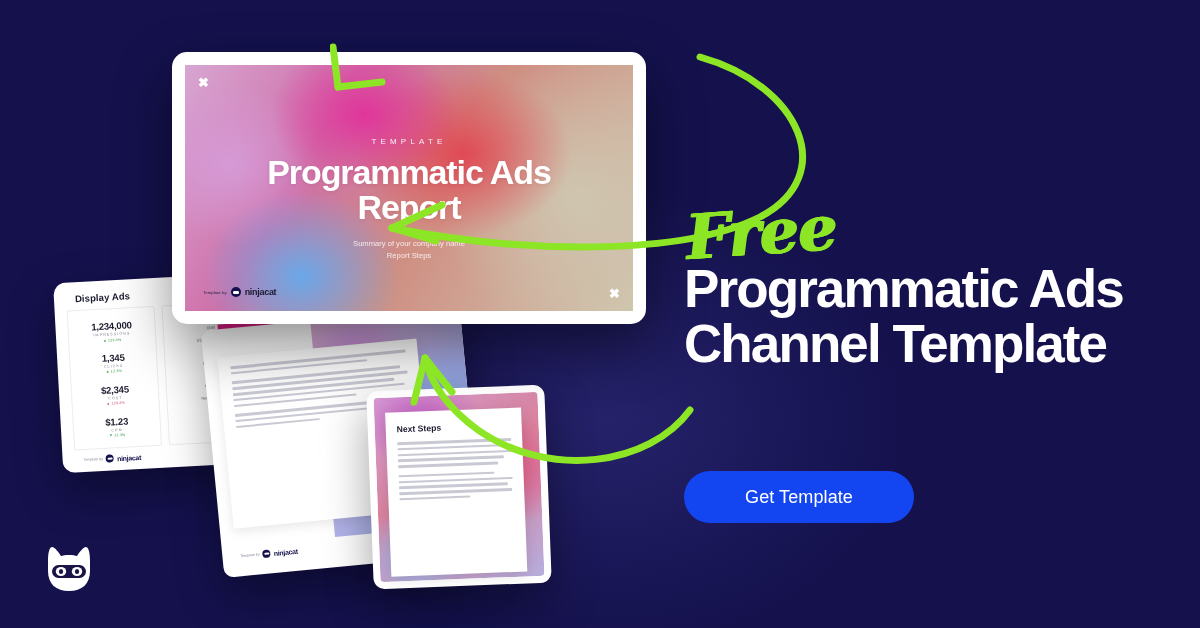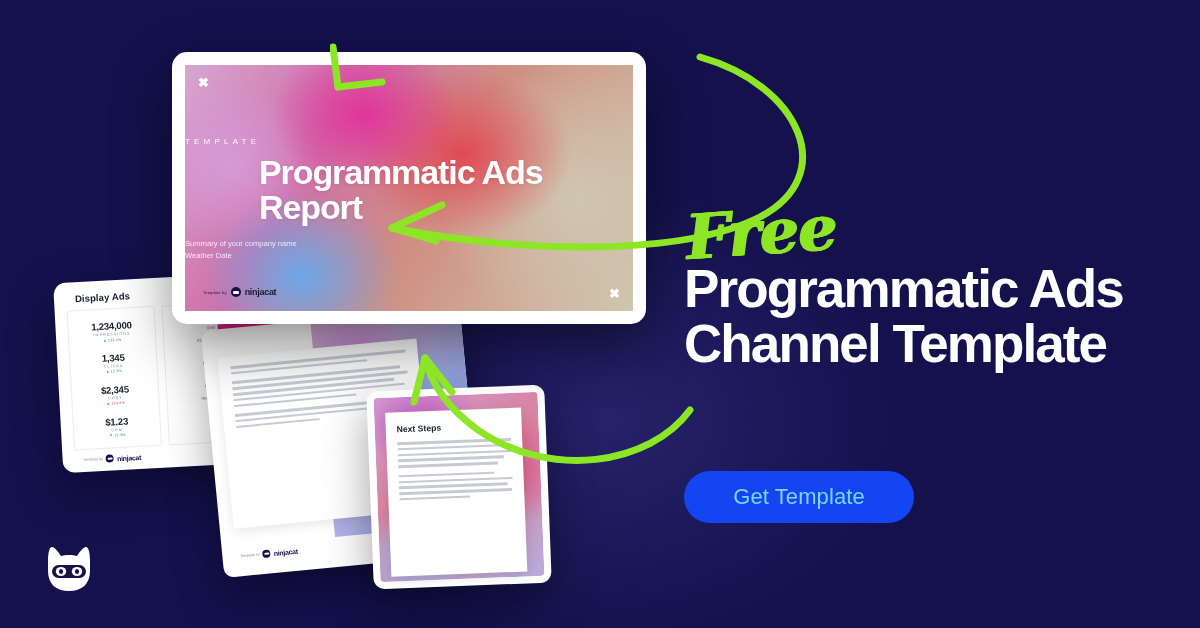--- a/index.html
+++ b/index.html
@@ -200,21 +200,21 @@
   }
   .slide-x {
     position: absolute;
     color: #ffffff; font-size: 13px; font-weight: bold;
     line-height: 1; user-select: none;
   }
   #slide-x-tl { left: 13px; top: 11px; }
   #slide-x-br { right: 13px; bottom: 11px; }
   .slide-center {
     position: absolute; left: 0; right: 0; top: 72px;
-    color: #fff;
+    text-align: center; color: #fff;
   }
   .slide-eyebrow {
     font-size: 8px; letter-spacing: 4.2px; color: #ffffff;
     opacity: .92; margin-bottom: 9px;
   }
   .slide-title {
     font-size: 34px; font-weight: bold; line-height: 1.03;
     letter-spacing: -1.1px; color: #fff;
     max-width: 300px; margin: 0 auto;
     text-shadow: 0 1px 4px rgba(0,0,0,0.07);
@@ -250,21 +250,21 @@
     width: 470px;
     color: #ffffff;
     font-size: 53px; font-weight: bold;
     line-height: 1.03; letter-spacing: -1.9px;
   }
   #cta-button {
     position: absolute; left: 684px; top: 471px;
     width: 230px; height: 52px;
     background: #1346f0;
     border: none; border-radius: 26px;
-    color: #7dd3fc; font-size: 22px;
+    color: #ffffff; font-size: 18px;
     font-family: "Liberation Sans", sans-serif;
     cursor: pointer; letter-spacing: .1px;
   }
 
   
   #brand-logo { position: absolute; left: 44px; top: 545px; }
 </style>
 </head>
 <body>
 
@@ -434,21 +434,21 @@
 
   <div class="devcard" id="main-slide">
     <div class="main-canvas">
       <div class="slide-x" id="slide-x-tl">✖</div>
       <div class="slide-x" id="slide-x-br">✖</div>
       <div class="slide-center">
         <div class="slide-eyebrow">TEMPLATE</div>
         <div class="slide-title">Programmatic Ads Report</div>
         <div class="slide-sub">
           <div>Summary of your company name</div>
-          <div>Weather Date</div>
+          <div>Report Steps</div>
         </div>
       </div>
       <div class="slide-foot">
         <span class="foot-lab">Template by</span>
         <span class="nc-mark"></span>
         <span class="nc-word">ninjacat</span>
       </div>
     </div>
   </div>
 

